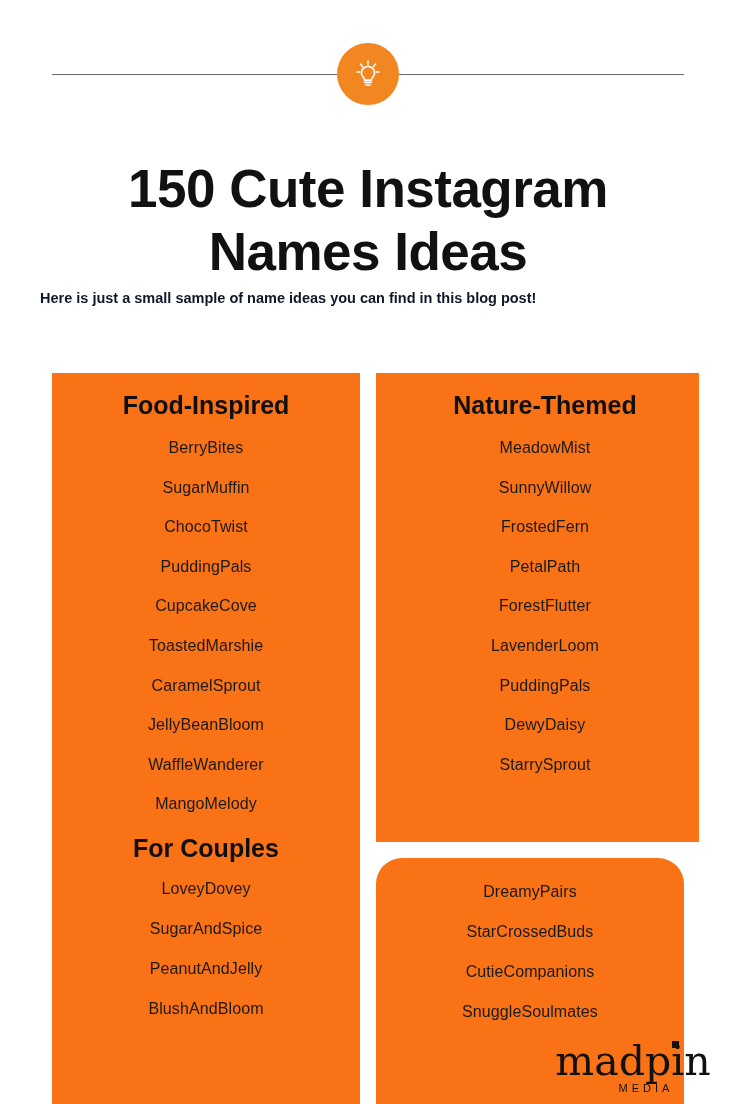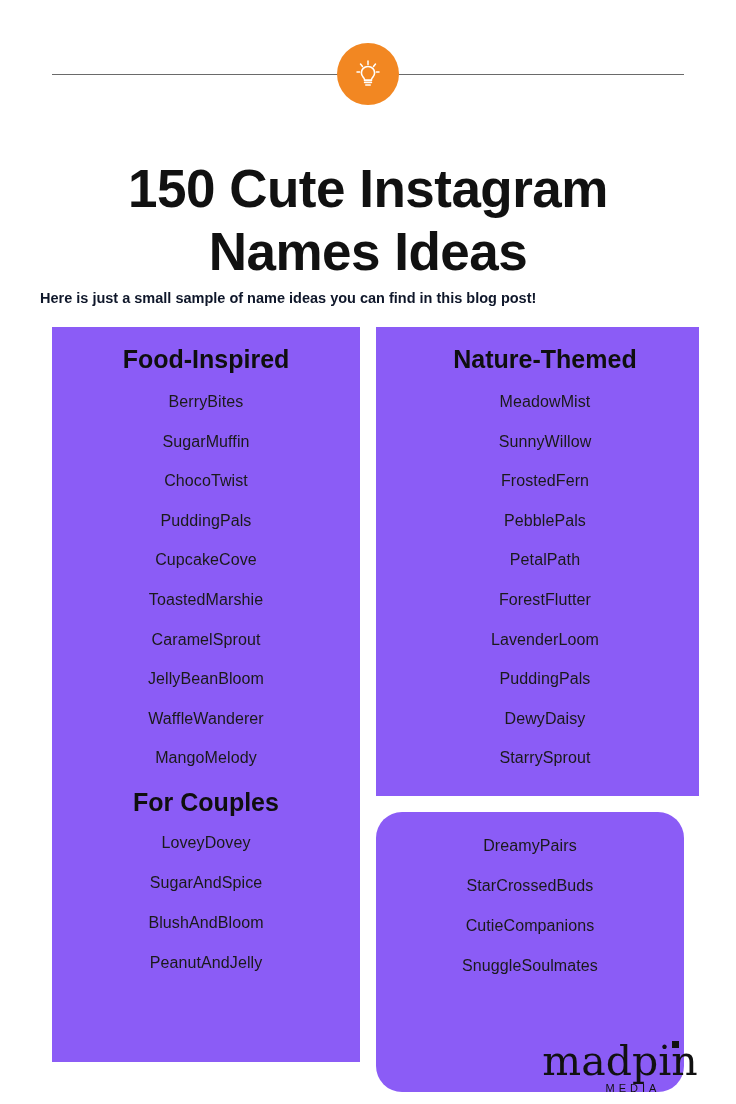--- a/index.html
+++ b/index.html
@@ -75,21 +75,22 @@
     left: 40px;
     width: 656px;
     font-size: 14.5px;
     font-weight: bold;
     color: #0f172a;
   }
 
   
   .card {
     position: absolute;
-    background: #8b5cf6;
+    background: #f97316;
+    margin-top: 46px;
   }
   .card-food {
     left: 52px;
     top: 327px;
     width: 308px;
     height: 469px;
   }
   .card-nature {
     left: 376px;
     top: 327px;
@@ -141,21 +142,21 @@
   .card-couples-right .name-list li {
     line-height: 40px;
   }
   .card-couples-right .name-list {
     margin-top: 14px;
   }
 
   
   .logo {
     position: absolute;
-    right: 21px;
+    right: 8px;
     bottom: 10px;
     width: 190px;
     text-align: center;
     line-height: 1;
   }
   .logo-word {
     font-family: "DejaVu Serif", serif;
     font-size: 41px;
     letter-spacing: 0px;
     color: #111111;
@@ -220,37 +221,36 @@
       <li>MangoMelody</li>
     </ul>
   </div>
 
   <div class="card card-nature">
     <div class="card-title">Nature-Themed</div>
     <ul class="name-list">
       <li>MeadowMist</li>
       <li>SunnyWillow</li>
       <li>FrostedFern</li>
-      <li>PebblePals</li>
       <li>PetalPath</li>
       <li>ForestFlutter</li>
       <li>LavenderLoom</li>
       <li>PuddingPals</li>
       <li>DewyDaisy</li>
       <li>StarrySprout</li>
     </ul>
   </div>
 
   <div class="card card-couples">
     <div class="card-title">For Couples</div>
     <ul class="name-list">
       <li>LoveyDovey</li>
       <li>SugarAndSpice</li>
+      <li>PeanutAndJelly</li>
       <li>BlushAndBloom</li>
-      <li>PeanutAndJelly</li>
     </ul>
   </div>
 
   <div class="card card-couples-right">
     <ul class="name-list">
       <li>DreamyPairs</li>
       <li>StarCrossedBuds</li>
       <li>CutieCompanions</li>
       <li>SnuggleSoulmates</li>
     </ul>

